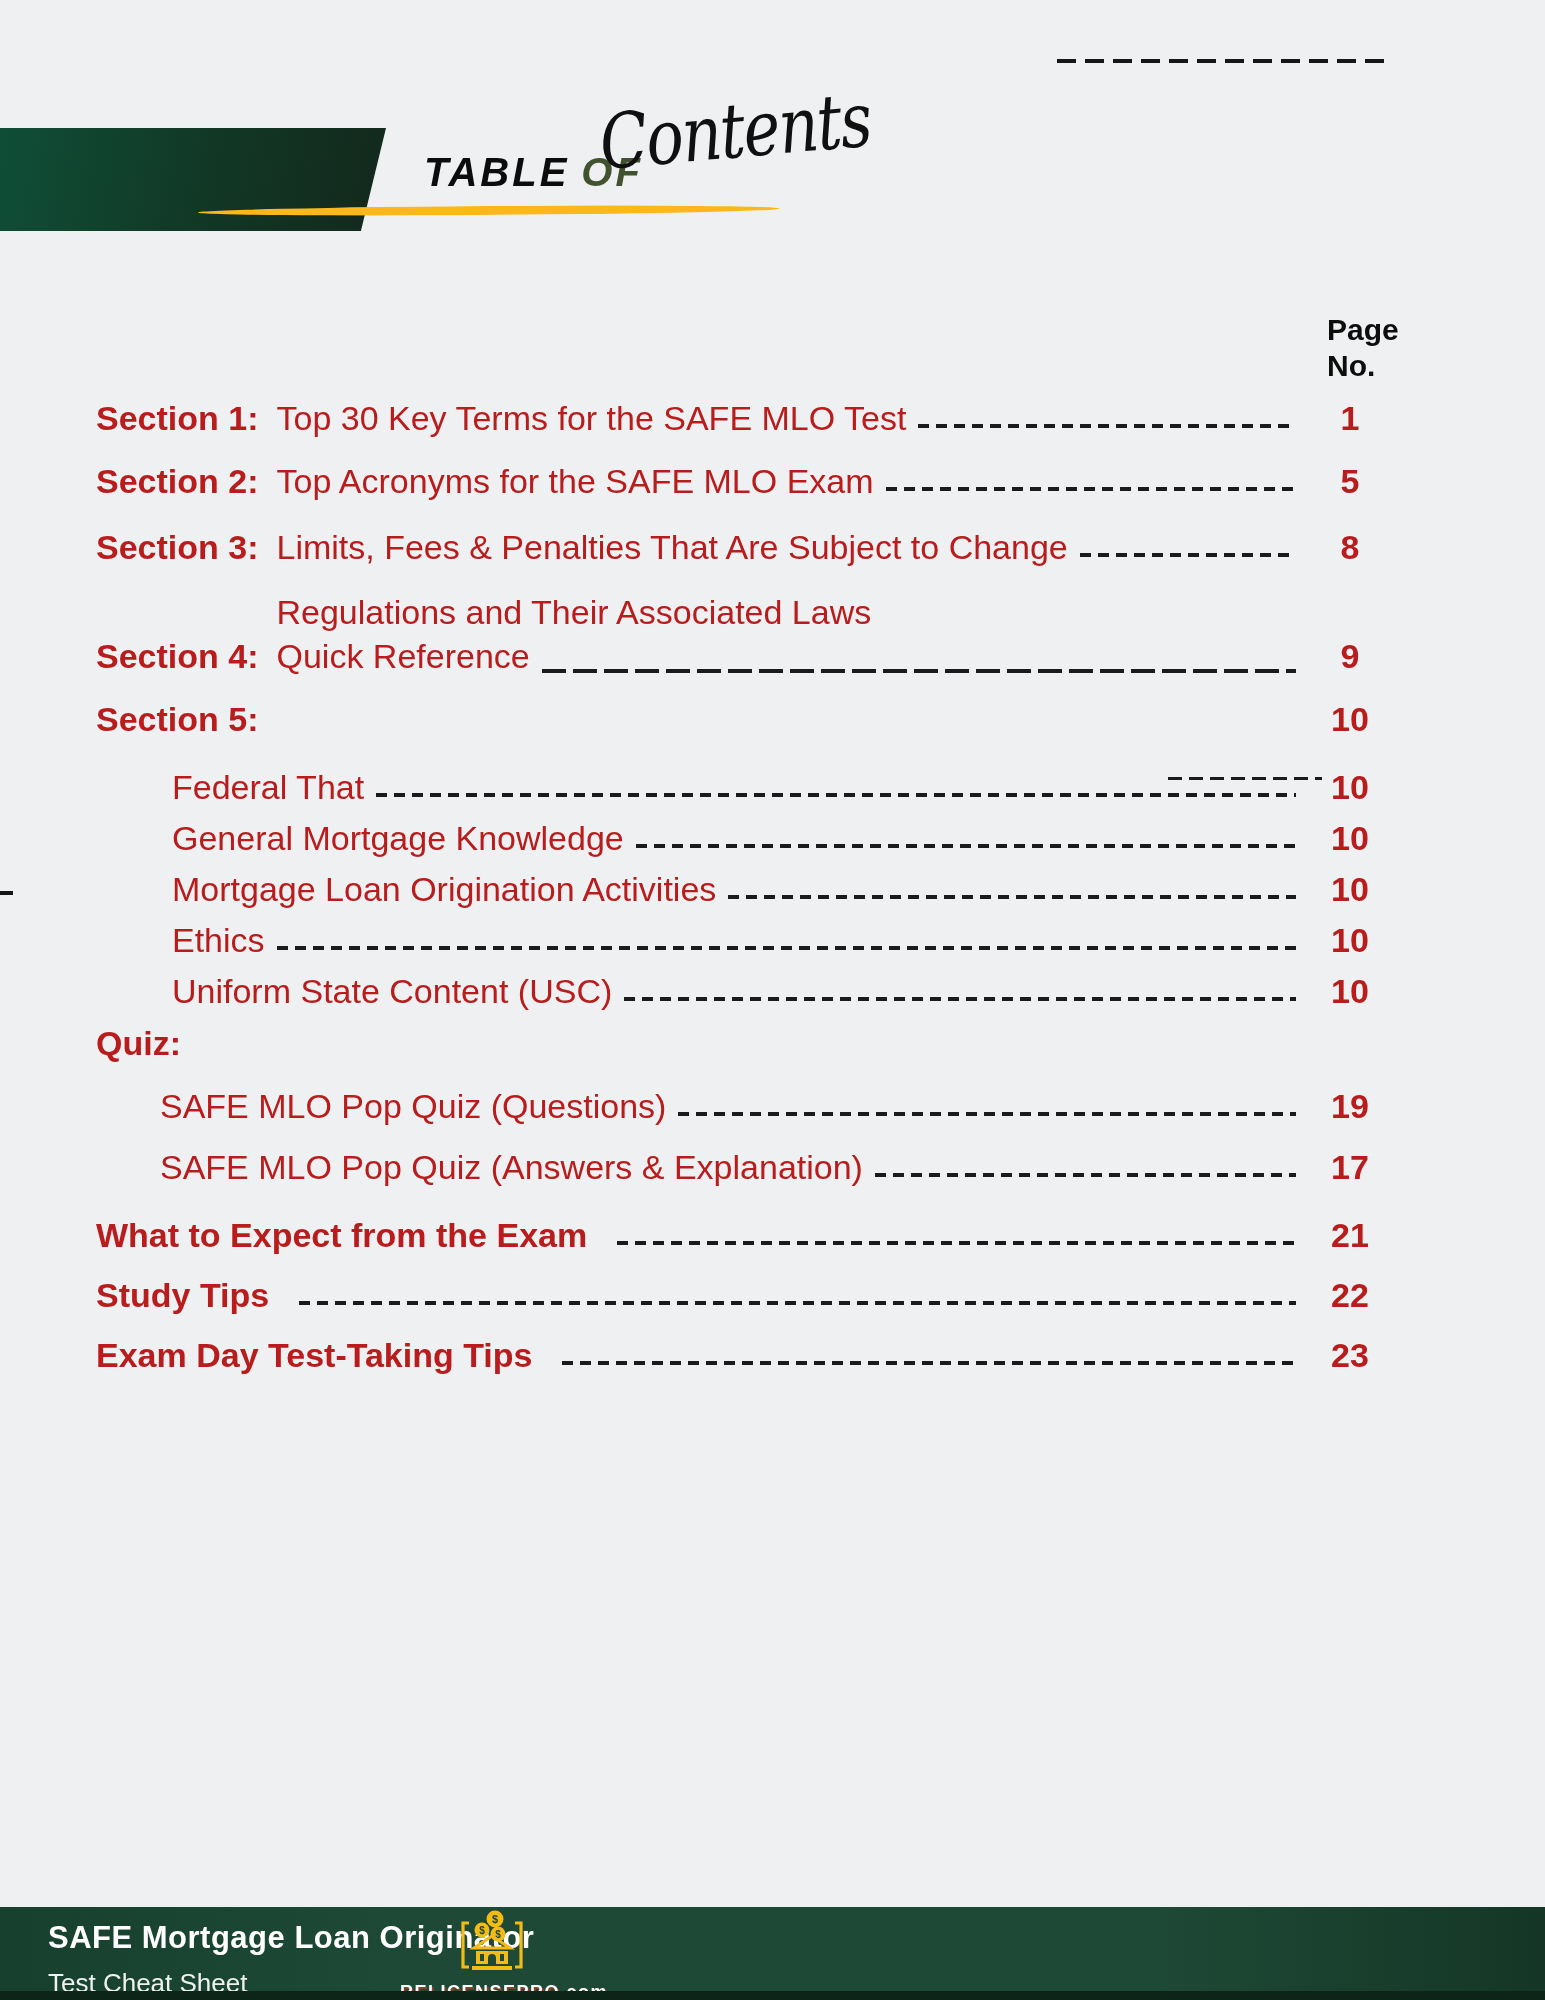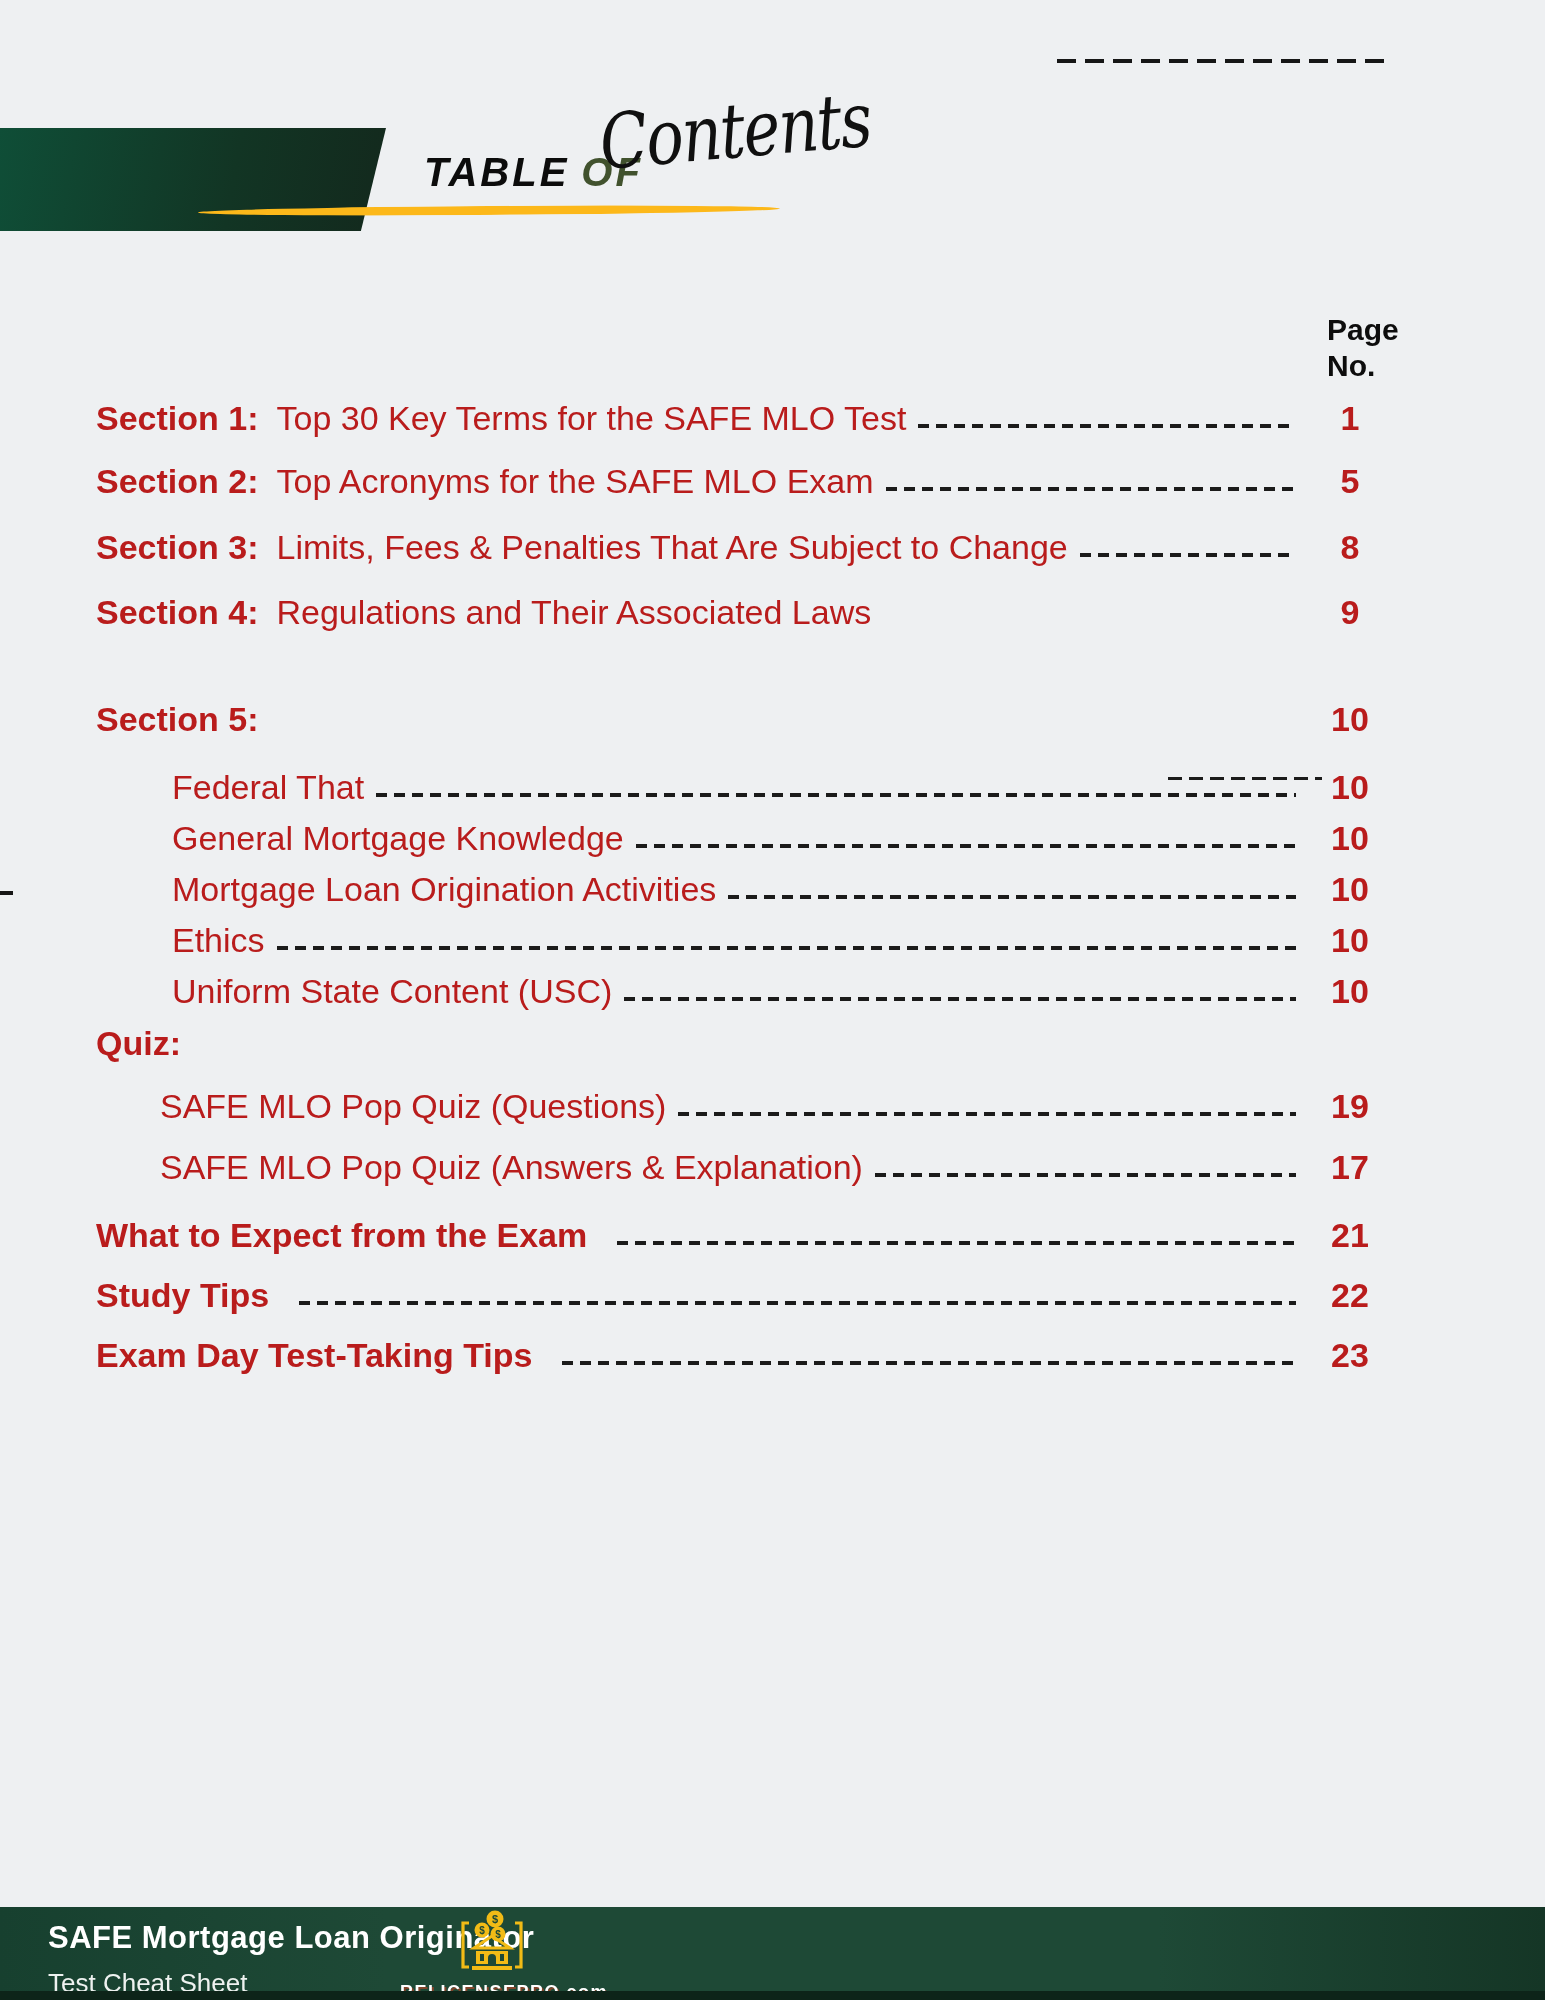--- a/index.html
+++ b/index.html
@@ -99,20 +99,24 @@
       <span class="b">Section 3:</span>
       <span class="t">Limits, Fees &amp; Penalties That Are Subject to Change</span>
       <div class="leader"></div>
       <span class="page-num">8</span>
     </div>
 
     <div class="row s4" style="top:590px">
       <span class="b">Section 4:</span>
       <div class="s4body">
         <div class="t">Regulations and Their Associated Laws</div>
+        <div class="s4line2">
+          <span class="t">Quick Reference</span>
+          <div class="leader underscore"></div>
+        </div>
       </div>
       <span class="page-num pbot">9</span>
     </div>
 
     <div class="row" style="top:697px">
       <span class="b">Section 5:</span>
       <div class="spacer"></div>
       <span class="page-num">10</span>
     </div>
 

